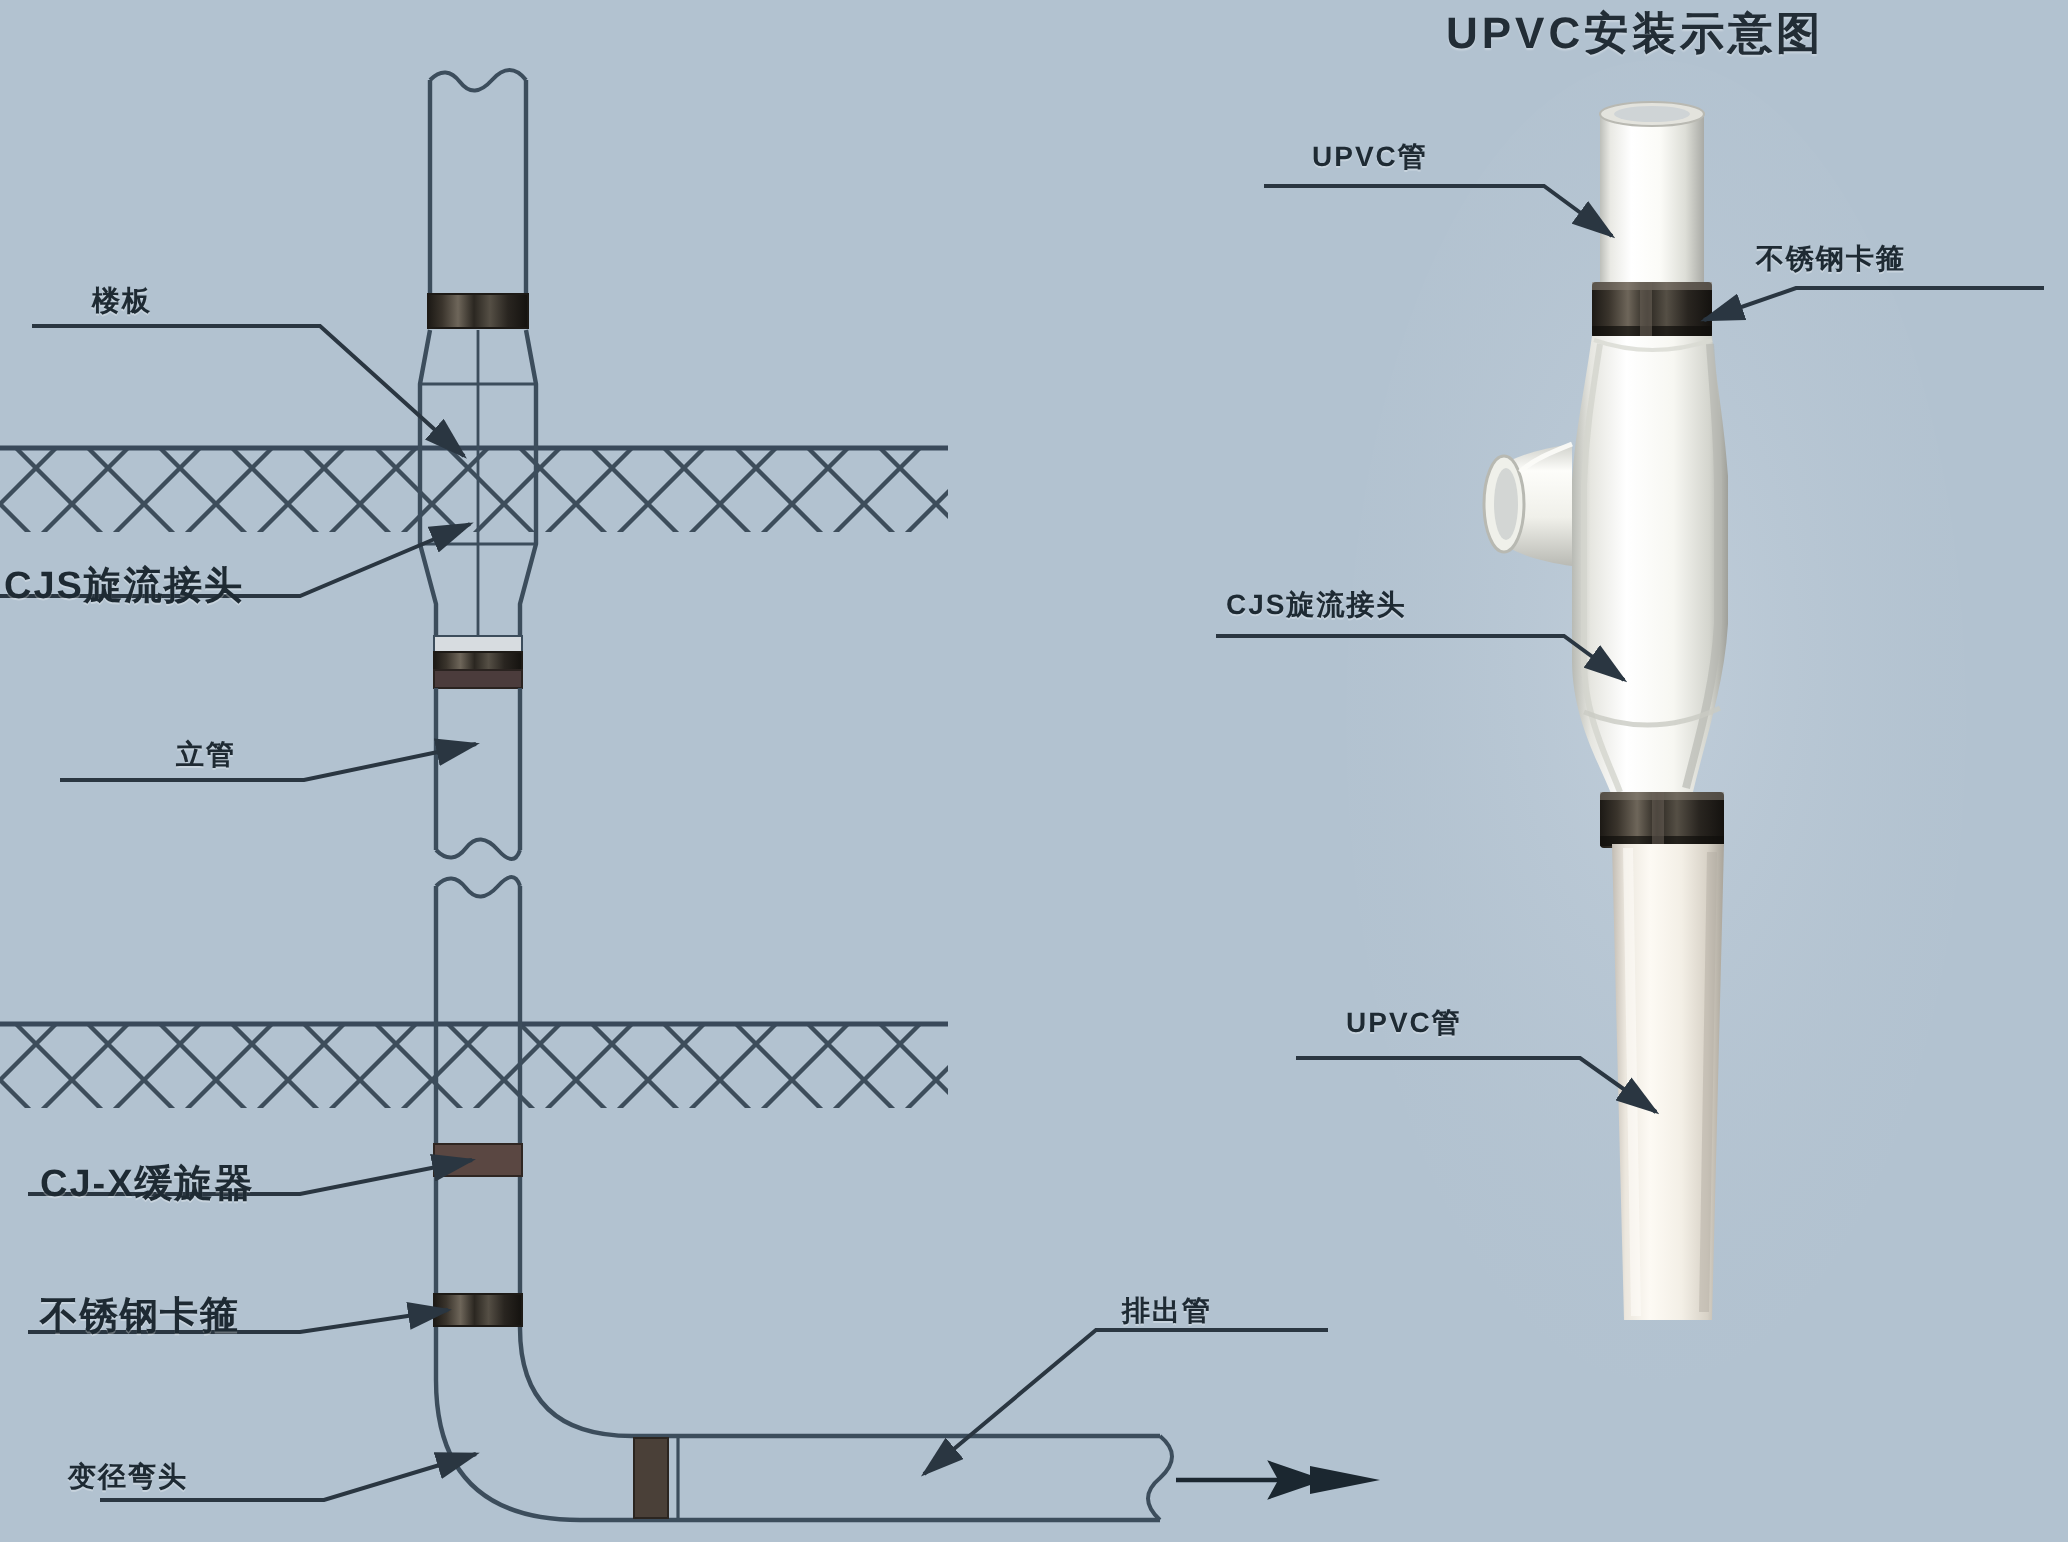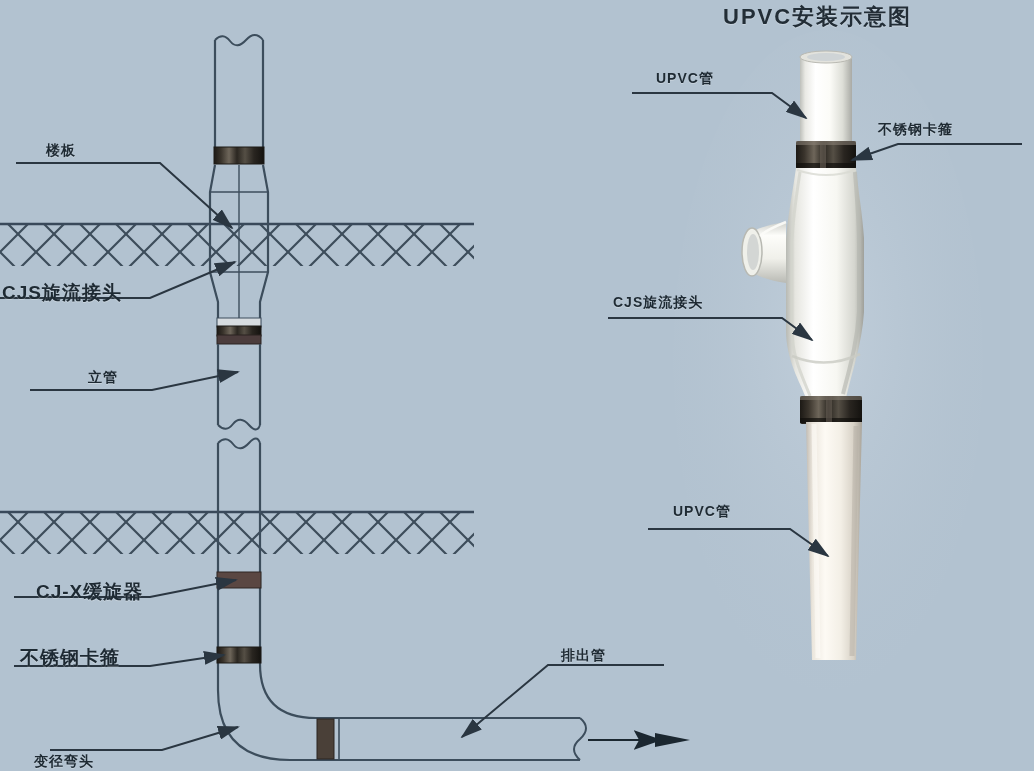--- a/index.html
+++ b/index.html
@@ -244,23 +244,23 @@
 
       <path d="M 648 529 L 790 529 L 828 556" marker-end="url(#arrowThin)"></path>
     </g>
   </svg>
 
   <div class="title" style="left:723px; top:2px;">UPVC安装示意图</div>
 
   <div class="lbl" style="left:46px; top:142px;">楼板</div>
   <div class="lbl lbl-sm" style="left:2px; top:280px;">CJS旋流接头</div>
   <div class="lbl" style="left:44px; top:369px;margin-left:44px;">立管</div>
-  <div class="lbl lbl-sm" style="left:36px; top:579px;">CJ-X缓旋器</div>
+  <div class="lbl lbl-sm" style="left:20px; top:579px;">CJ-X缓旋器</div>
   <div class="lbl lbl-sm" style="left:20px; top:645px;">不锈钢卡箍</div>
-  <div class="lbl" style="left:34px; top:730px;margin-top:23px;">变径弯头</div>
+  <div class="lbl" style="left:34px; top:730px;">变径弯头</div>
   <div class="lbl" style="left:561px; top:647px;">排出管</div>
 
   <div class="lbl" style="left:656px; top:70px;">UPVC管</div>
   <div class="lbl" style="left:878px; top:121px;">不锈钢卡箍</div>
   <div class="lbl" style="left:613px; top:294px;">CJS旋流接头</div>
   <div class="lbl" style="left:673px; top:503px;">UPVC管</div>
 
 </div>
 
 </body></html>

